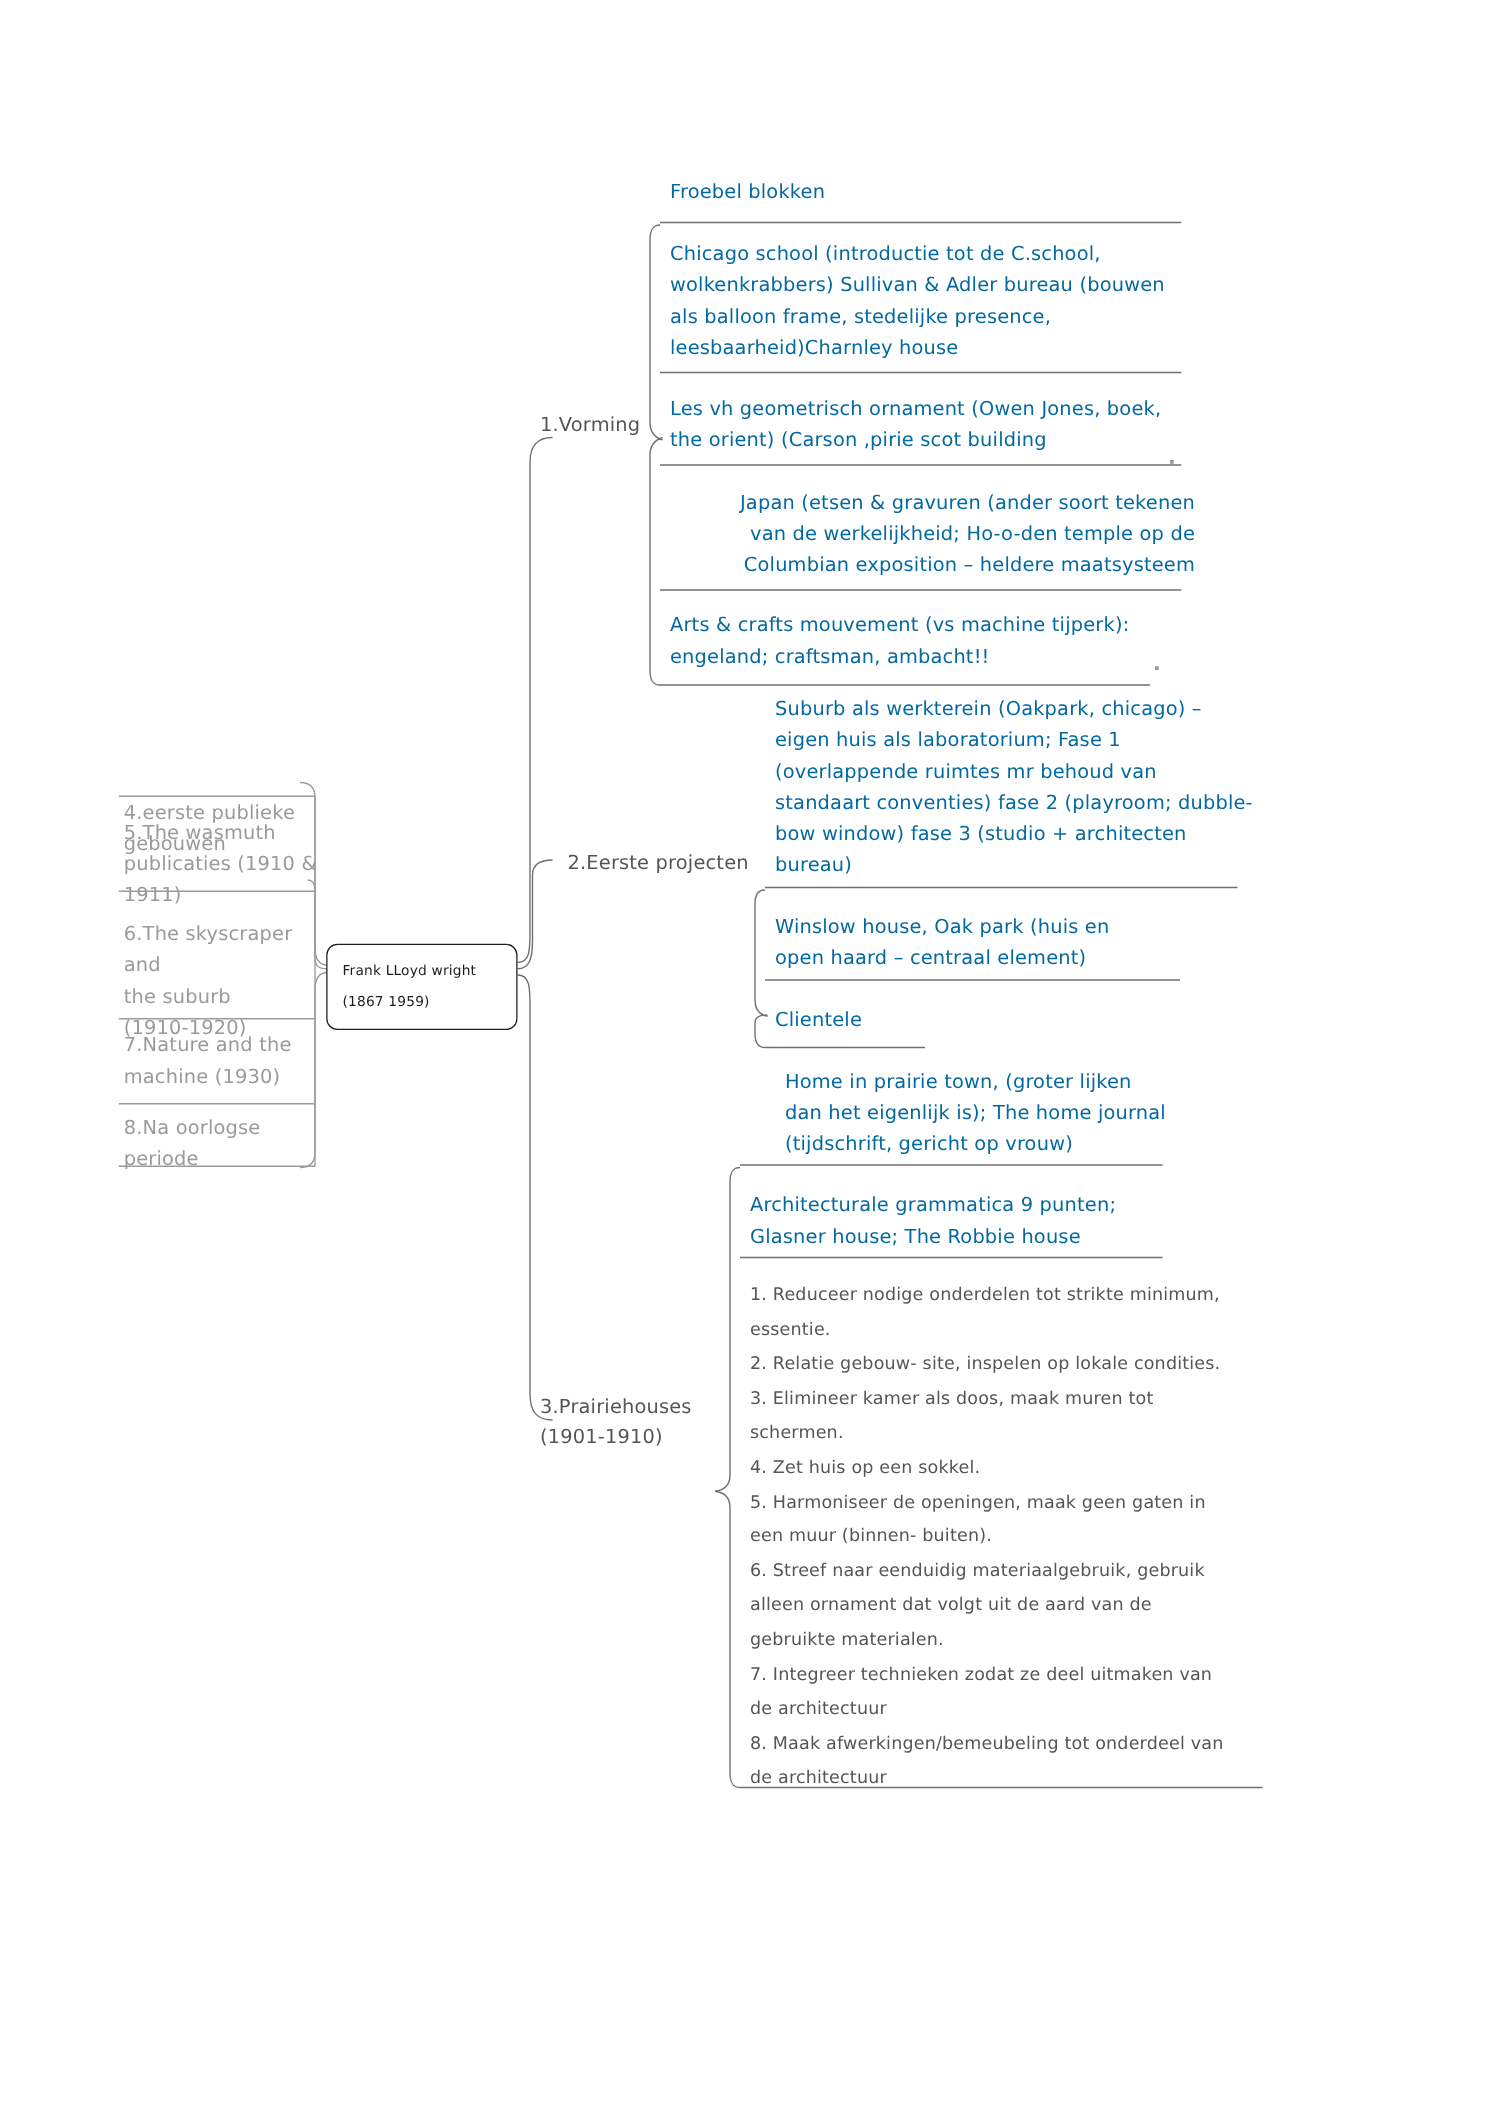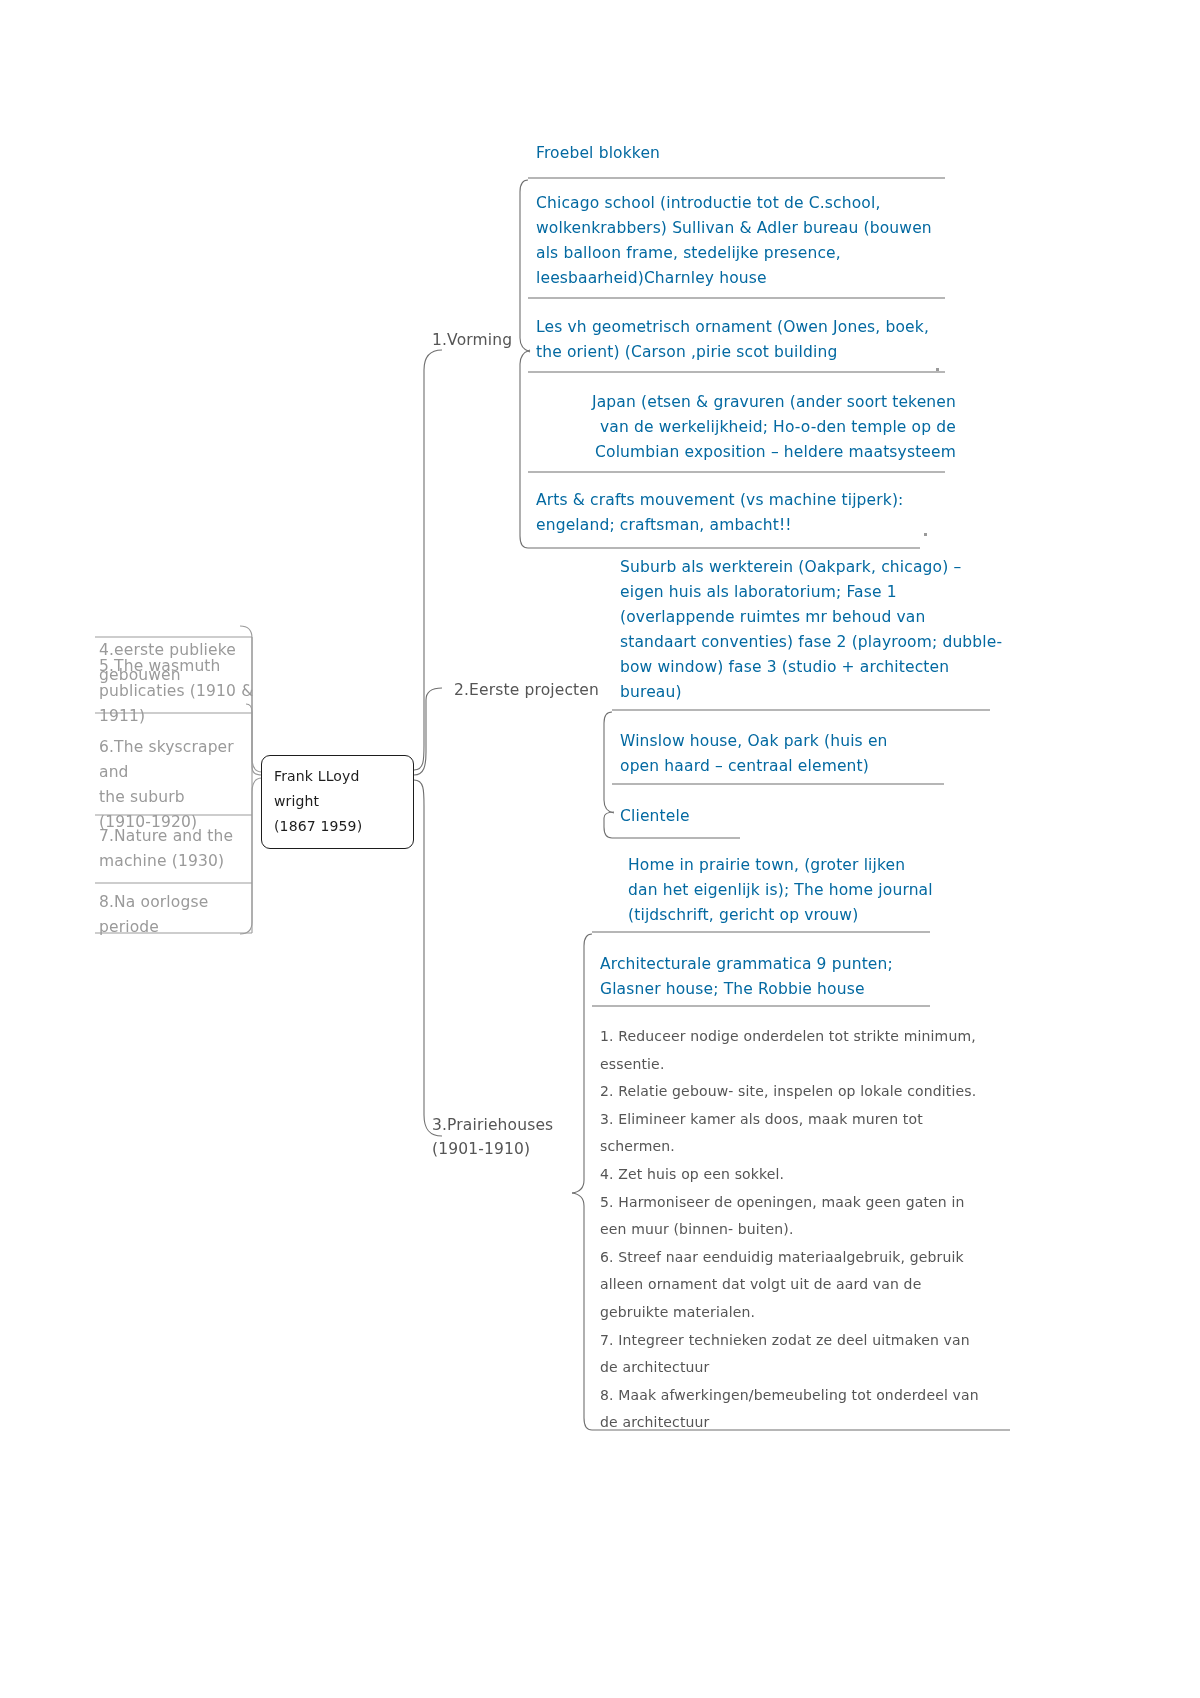--- a/index.html
+++ b/index.html
@@ -29,21 +29,21 @@
   .faded {
     color: #9a9a9a;
   }
   .root-node {
     position: absolute;
     border: 1.6px solid #1d1d1d;
     border-radius: 9px;
     background: #ffffff;
     box-sizing: border-box;
     padding: 8px 11px 9px 12px;
-    font-size: 14px;
+    font-size: 11px;
     line-height: 25px;
     color: #1d1d1d;
     letter-spacing: 0.15px;
   }
   svg.edges {
     position: absolute;
     left: 0;
     top: 0;
     width: 1200px;
     height: 1698px;

